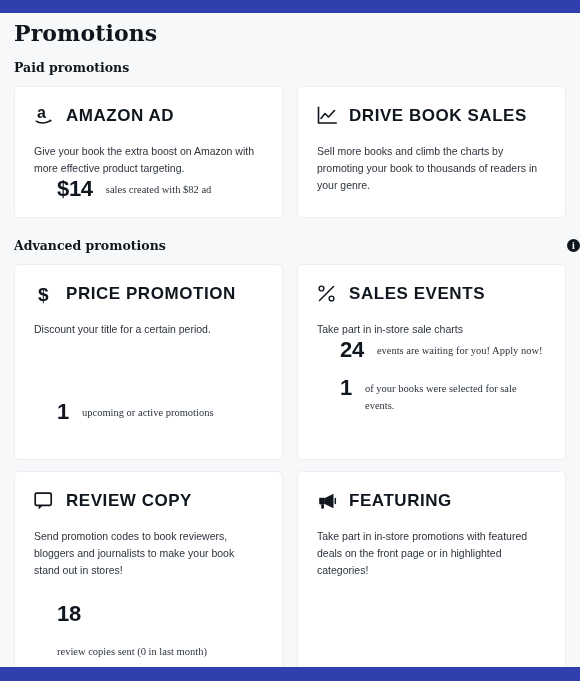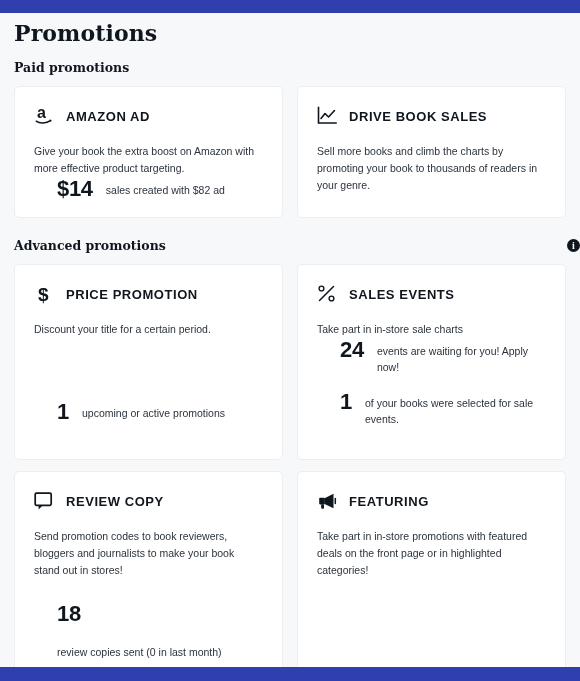--- a/index.html
+++ b/index.html
@@ -100,21 +100,21 @@
   .card-icon {
     width: 22px; height: 22px;
     display: flex;
     align-items: center;
     justify-content: center;
     flex: 0 0 22px;
     color: #10161e;
   }
   .card-icon svg { display: block; }
   .card-title {
-    font-size: 13px;
+    font-size: 17px;
     font-weight: bold;
     letter-spacing: 0.55px;
     color: #10161e;
     text-transform: uppercase;
     white-space: nowrap;
   }
   .card-desc {
     font-size: 10.5px;
     line-height: 1.62;
     color: #2b333d;
@@ -135,20 +135,21 @@
     letter-spacing: -0.3px;
     flex: 0 0 auto;
     min-width: 12px;
   }
   .stat-label {
     font-size: 10.5px;
     line-height: 1.55;
     color: #2b333d;
     padding-top: 5px;
     max-width: 180px;
+    font-family: Liberation Serif, serif;
   }
   .stat.compact { margin-top: 14px; }
   .note {
     font-size: 10.5px;
     line-height: 1.6;
     color: #2b333d;
     margin-top: 30px;
     padding-left: 1px;
     max-width: 215px;
   }

